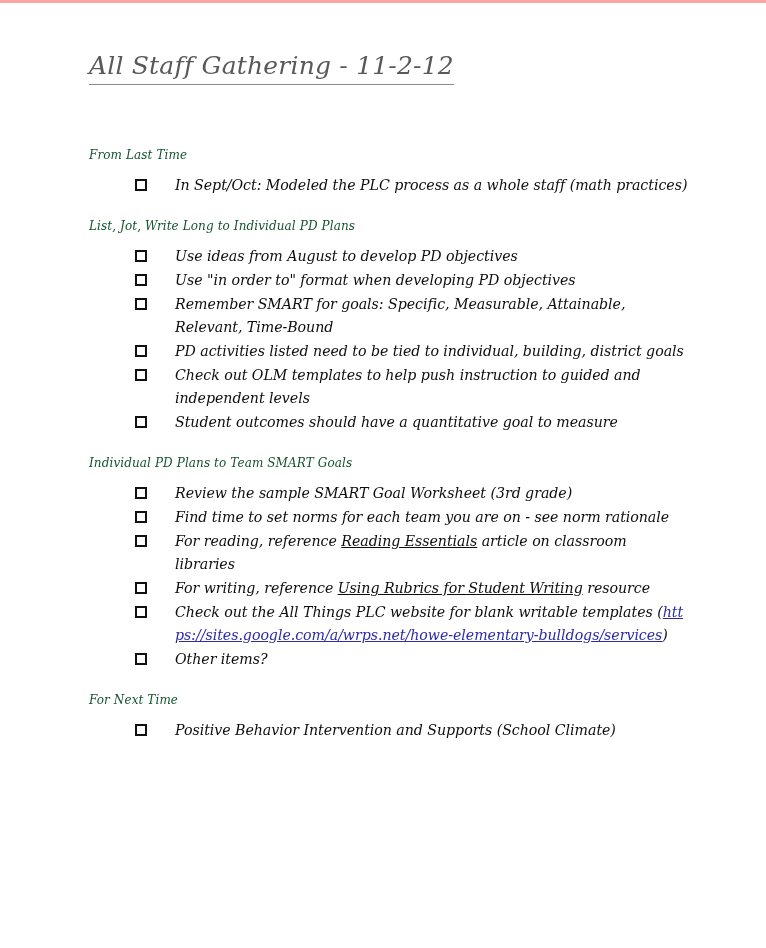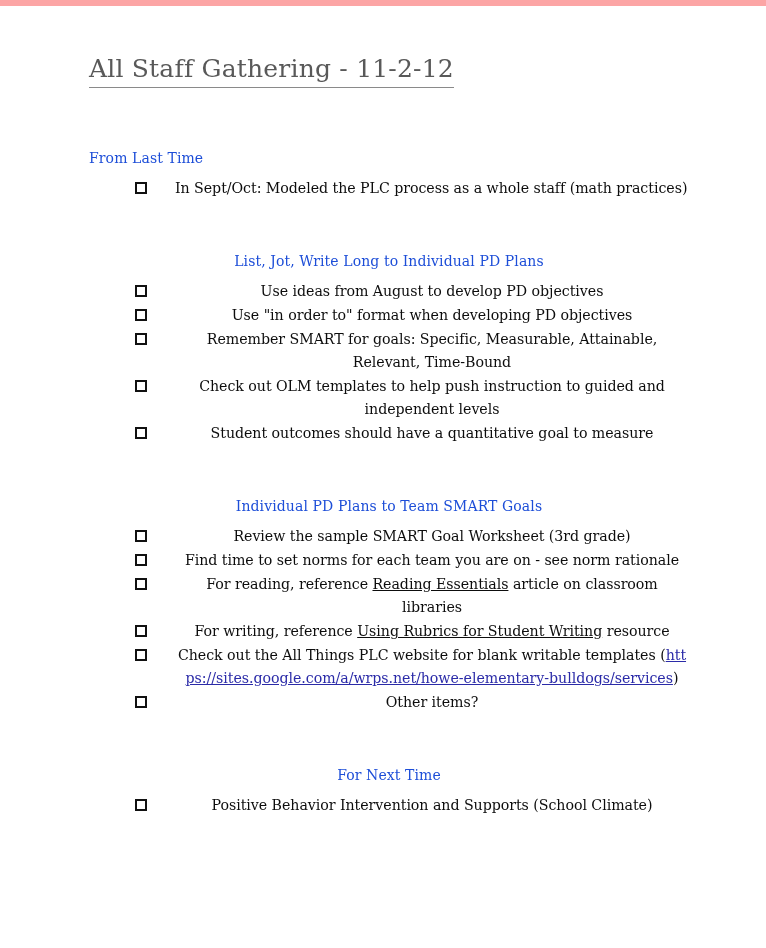--- a/index.html
+++ b/index.html
@@ -15,21 +15,22 @@
     font-family: "DejaVu Serif", "Liberation Serif", serif;
     -webkit-font-smoothing: antialiased;
   }
 
   #page {
     position: relative;
     width: 766px;
     height: 948px;
     background: #ffffff;
     box-sizing: border-box;
-    border-top: 6px solid #fca5a5;
+    border-top: 3px solid #fca5a5;
+    font-style: italic;
   }
 
   #doc-body {
     position: absolute;
     left: 89px;
     top: 47px;
     width: 600px;
   }
 
   
@@ -45,27 +46,27 @@
     padding-bottom: 2px;
     margin: 0;
     white-space: nowrap;
   }
 
   
   .section {
     margin: 0;
   }
   .section-gap-1 { margin-top: 61px; }
-  .section-gap   { margin-top: 52px; text-align: center; }
+  .section-gap   { margin-top: 20px; }
 
   .section-heading {
     font-family: "DejaVu Serif", "Liberation Serif", serif;
-    font-size: 14px;
+    font-size: 12px;
     line-height: 18px;
-    color: #1d4ed8;
+    color: #14532d;
     font-weight: 400;
     margin: 0 0 10px 0;
     letter-spacing: 0.1px;
   }
 
   
   ul.checklist {
     list-style: none;
     margin: 0;
     padding: 0 0 0 46px;
@@ -118,20 +119,21 @@
             <li><span class="checkbox"></span><span class="item-text">In Sept/Oct: Modeled the PLC process as a whole staff (math practices)</span></li>
           </ul>
         </div>
         <div class="section section-gap">
           <div class="section-heading">List, Jot, Write Long to Individual PD Plans</div>
           <ul class="checklist">
             <li><span class="checkbox"></span><span class="item-text">Use ideas from August to develop PD objectives</span></li>
             <li><span class="checkbox"></span><span class="item-text">Use "in order to" format when developing PD objectives</span></li>
             <li><span class="checkbox"></span></li>
             <li><span class="checkbox"></span><span class="item-text">Remember SMART for goals: Specific, Measurable, Attainable, Relevant, Time-Bound</span></li>
+            <li><span class="checkbox"></span><span class="item-text">PD activities listed need to be tied to individual, building, district goals</span></li>
             <li><span class="checkbox"></span><span class="item-text">Check out OLM templates to help push instruction to guided and independent levels</span></li>
             <li><span class="checkbox"></span><span class="item-text">Student outcomes should have a quantitative goal to measure</span></li>
           </ul>
         </div>
         <div class="section section-gap">
           <div class="section-heading">Individual PD Plans to Team SMART Goals</div>
           <ul class="checklist">
             <li><span class="checkbox"></span><span class="item-text">Review the sample SMART Goal Worksheet (3rd grade)</span></li>
             <li><span class="checkbox"></span><span class="item-text">Find time to set norms for each team you are on - see norm rationale</span></li>
             <li><span class="checkbox"></span><span class="item-text"><span>For reading, reference </span><span class="u">Reading Essentials</span><span> article on classroom libraries</span></span></li>

